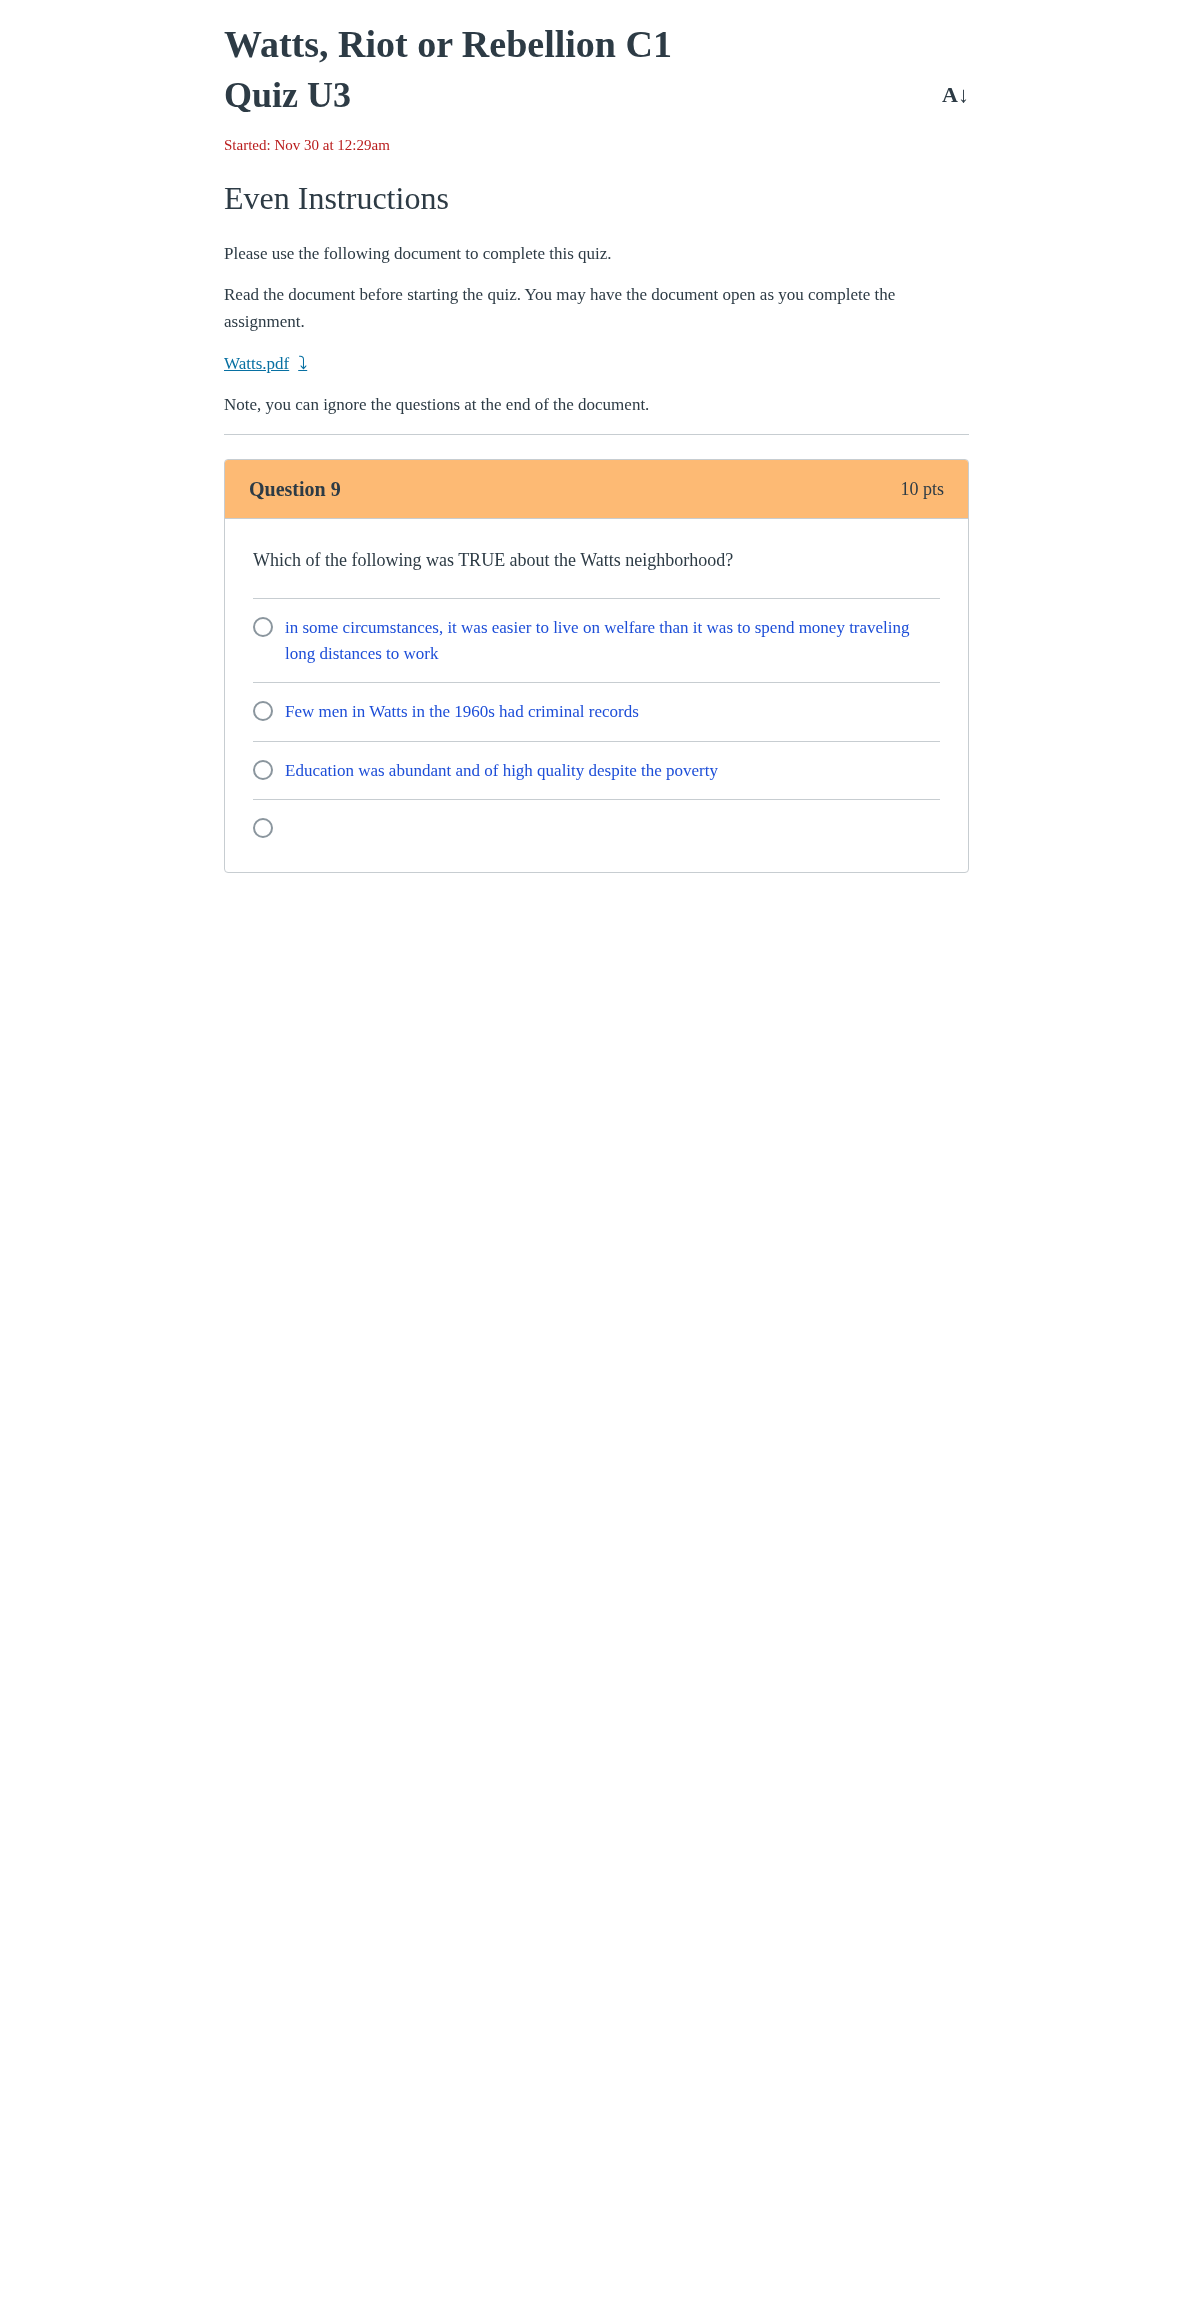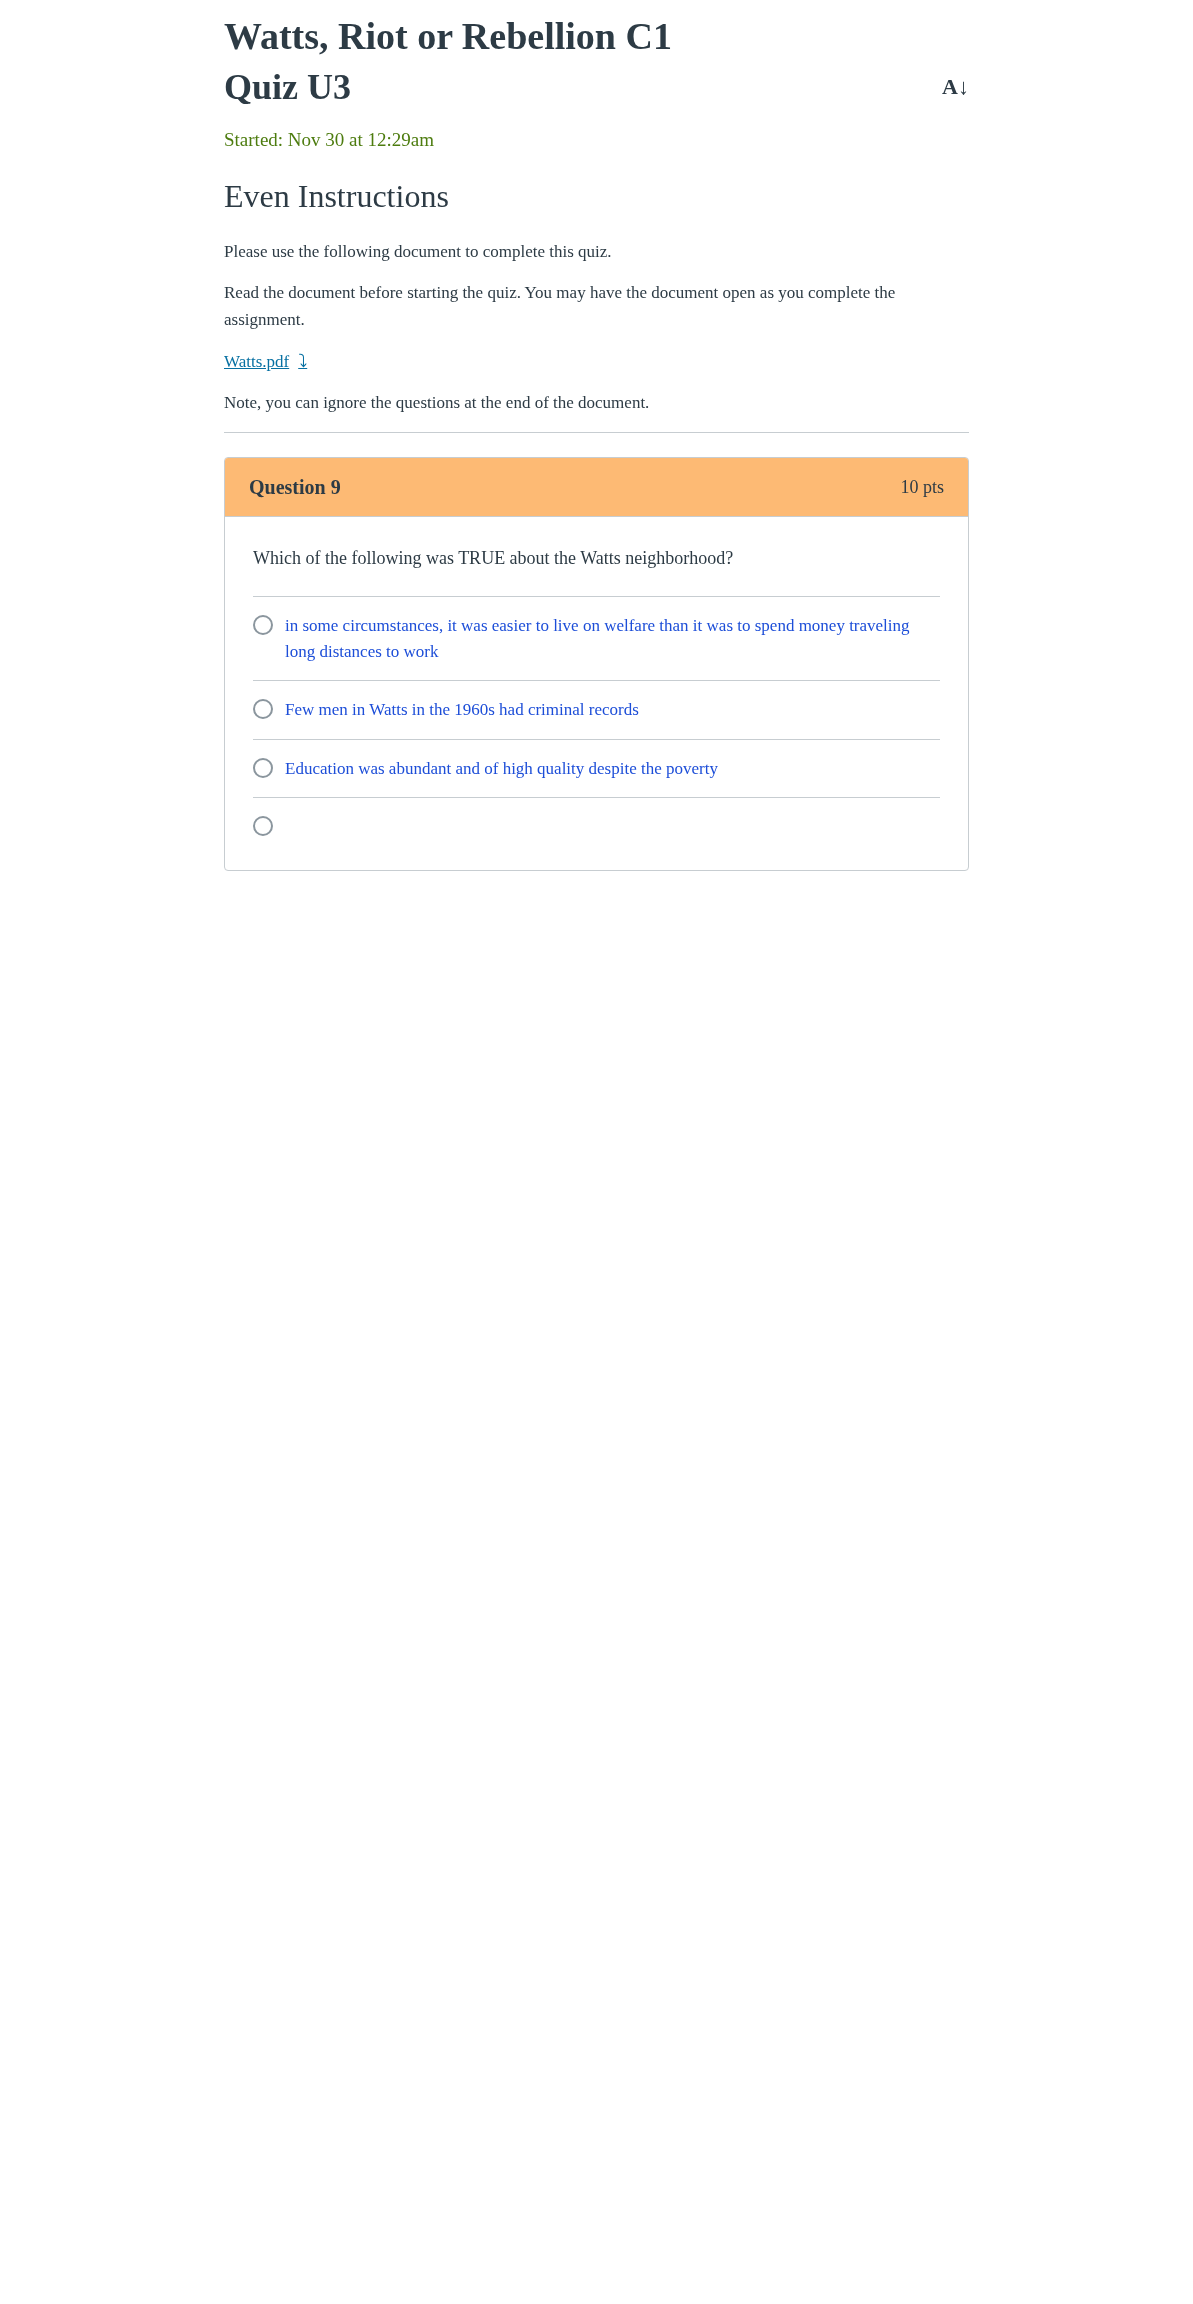--- a/index.html
+++ b/index.html
@@ -16,21 +16,21 @@
       line-height: 1.5;
       max-width: 793px;
       margin: 0 auto;
       padding: 0 24px;
     }
 
     .page-top-title {
       font-size: 38px;
       font-weight: bold;
       color: #2d3b45;
-      margin-top: 4px;
+      margin-top: 12px;
       padding-top: 10px;
       line-height: 1.2;
     }
 
     .quiz-title-row {
       display: flex;
       align-items: center;
       gap: 12px;
       margin-bottom: 12px;
       justify-content: space-between;
@@ -44,22 +44,22 @@
 
     .ai-icon {
       font-size: 22px;
       color: #2d3b45;
       font-weight: bold;
       display: inline-flex;
       align-items: center;
     }
 
     .started-text {
-      font-size: 19px;
-      color: #4d7c0f;
+      font-size: 15px;
+      color: #b91c1c;
       margin-bottom: 18px;
     }
 
     .section-heading {
       font-size: 32px;
       font-weight: normal;
       color: #2d3b45;
       margin-bottom: 18px;
       font-family: 'Georgia', serif;
     }

